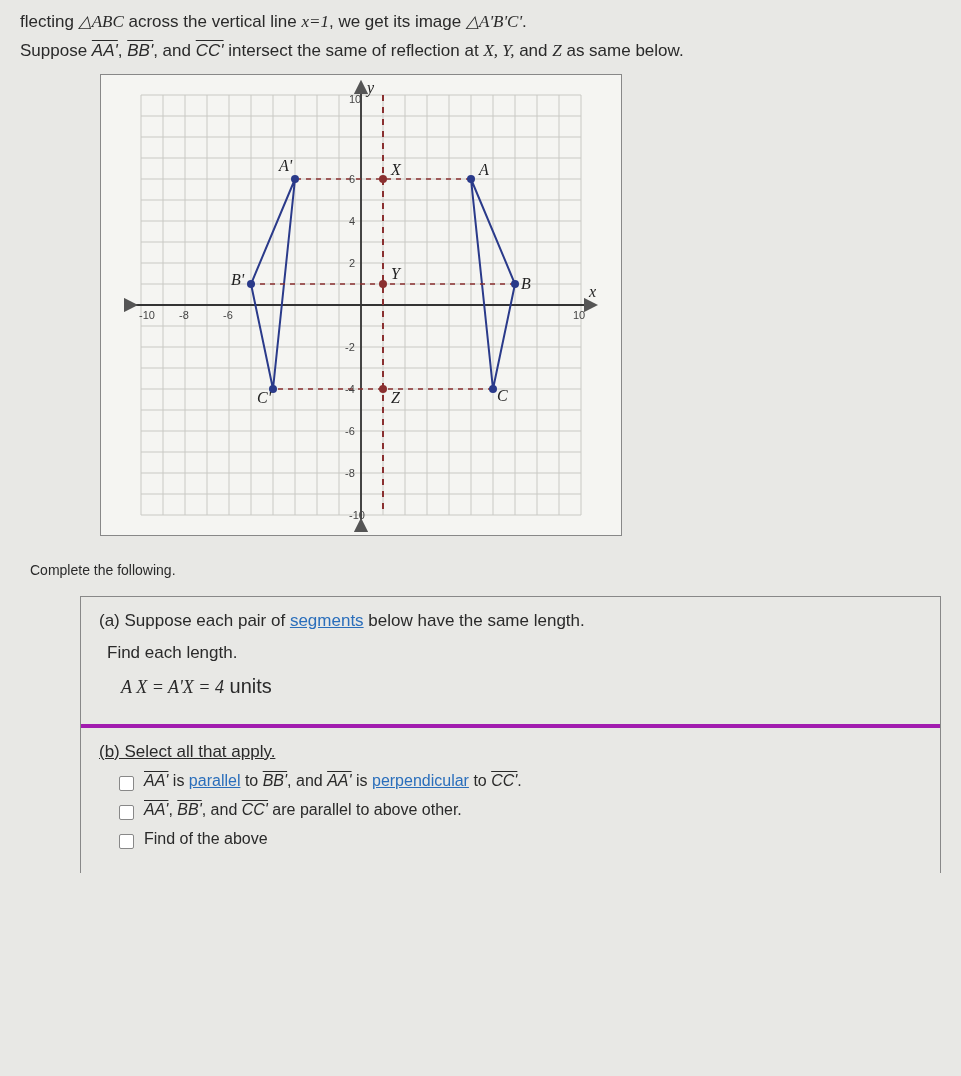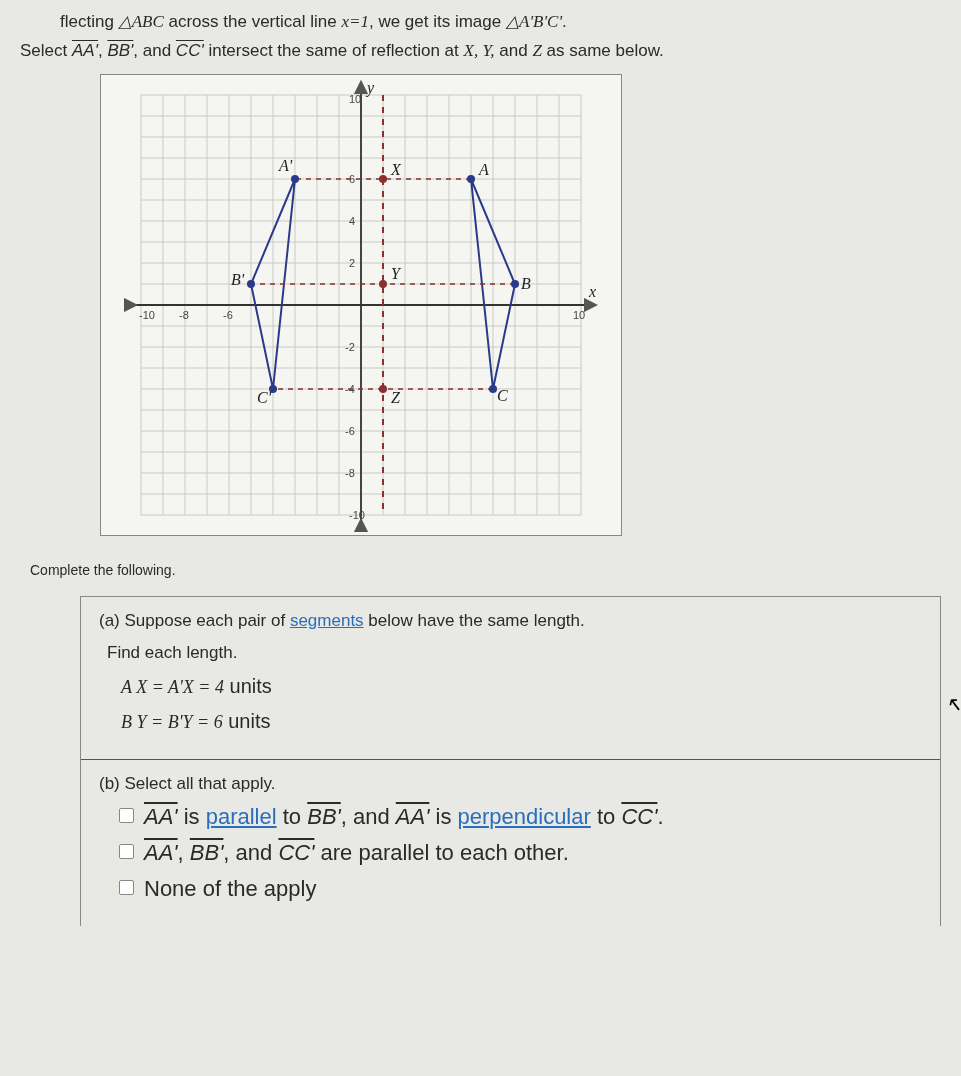--- a/index.html
+++ b/index.html
@@ -8,21 +8,21 @@
   background: #e8e8e5;
   color: #2a2a2a;
   padding: 8px 20px 0 20px;
   width: 961px;
 }
 .problem-text {
   font-size: 17px;
   line-height: 1.7;
   margin-bottom: 8px;
 }
-.problem-text .indent { margin-left: 40px; }
+.problem-text .indent { }
 .triangle { font-family: serif; }
 .overline {
   text-decoration: overline;
   font-style: italic;
   font-family: Liberation Sans, sans-serif;
 }
 .math-it { font-style: italic; font-family: "Times New Roman", serif; }
 .graph-wrap {
   margin-left: 80px;
   margin-bottom: 10px;
@@ -35,36 +35,36 @@
   font-size: 14px;
   margin: 12px 0 18px 10px;
 }
 .boxed {
   border: 1px solid #888;
   border-bottom: none;
   margin-left: 60px;
   margin-right: 0;
 }
 .section {
-  border-bottom: 1px solid #a21caf;
+  border-bottom: 4px solid #a21caf;
   padding: 14px 18px;
 }
 .section:last-child { border-bottom: none; }
 .part-a p { font-size: 17px; margin-bottom: 12px; }
 .part-a .eq { margin-left: 22px; font-family: "Times New Roman", serif; font-size: 18px; font-style: italic; }
 .part-a .eq .units { font-style: normal; font-family: Arial; font-size: 20px; }
 .link { color: #2a6ebb; text-decoration: underline; }
-.part-b p { font-size: 17px; margin-bottom: 10px; }
+.part-b p { font-size: 17px; margin-bottom: 10px; text-decoration: underline; }
 .opt {
   display: flex;
   align-items: flex-start;
   gap: 10px;
   margin-left: 20px;
   margin-bottom: 10px;
-  font-size: 22px;
+  font-size: 16px;
   text-align: right;
 }
 .checkbox {
   width: 15px; height: 15px;
   border: 1px solid #888;
   background: #fff;
   border-radius: 2px;
   flex-shrink: 0;
   margin-top: 4px;
 }
@@ -72,21 +72,21 @@
 </head>
 <body>
 
 
 
 <div class="problem-text">
   <div class="indent">
     <span>flecting </span><span class="triangle math-it">△ABC</span><span> across the vertical line </span><span class="math-it">x=1</span><span>, we get its image </span><span class="triangle math-it">△A'B'C'</span><span>.</span>
   </div>
   <div>
-    <span>Select </span><span class="overline">AA'</span><span>, </span><span class="overline">BB'</span><span>, and </span><span class="overline">CC'</span><span> intersect the same of reflection at </span><span class="math-it">X, Y,</span><span> and </span><span class="math-it">Z</span><span> as same below.</span>
+    <span>Suppose </span><span class="overline">AA'</span><span>, </span><span class="overline">BB'</span><span>, and </span><span class="overline">CC'</span><span> intersect the same of reflection at </span><span class="math-it">X, Y,</span><span> and </span><span class="math-it">Z</span><span> as same below.</span>
   </div>
 </div>
 
 <div class="graph-wrap">
 <svg width="520" height="460" viewBox="0 0 520 460">
   <defs>
     <marker id="arr" markerWidth="8" markerHeight="8" refX="4" refY="4" orient="auto">
       <path d="M0,0 L8,4 L0,8 z" fill="#555"></path>
     </marker>
   </defs>
@@ -205,45 +205,41 @@
 
 <div class="boxed">
   <div class="section part-a">
     <p>
       <span>(a) Suppose each pair of </span><span class="link">segments</span><span> below have the same length.</span>
     </p>
     <p style="margin-left:8px">Find each length.</p>
     <p class="eq">
       <span>A X = A'X = </span><span>4</span><span class="units"> units</span>
     </p>
-    <p class="eq" style="position:relative">
-      <span>B Y = B'Y = </span><span>6</span><span class="units"> units</span>
-      <span style="position:absolute; right:-40px; top:-18px; font-size:20px; color:#000">↖</span>
-    </p>
   </div>
 
   <div class="section part-b">
     <p>(b) Select all that apply.</p>
 
     <div class="opt">
       <div class="checkbox"></div>
       <div>
         <span class="overline">AA'</span><span> is </span><span class="link">parallel</span><span> to </span><span class="overline">BB'</span><span>, and </span><span class="overline">AA'</span><span> is </span><span class="link">perpendicular</span><span> to </span><span class="overline">CC'</span><span>.</span>
       </div>
     </div>
 
 
     <div class="opt">
       <div class="checkbox"></div>
       <div>
-        <span class="overline">AA'</span><span>, </span><span class="overline">BB'</span><span>, and </span><span class="overline">CC'</span><span> are parallel to each other.</span>
+        <span class="overline">AA'</span><span>, </span><span class="overline">BB'</span><span>, and </span><span class="overline">CC'</span><span> are parallel to above other.</span>
       </div>
     </div>
 
     <div class="opt">
       <div class="checkbox"></div>
-      <div>None of the apply</div>
+      <div>Find of the above</div>
     </div>
   </div>
 </div>
 
 
 
 
 </body></html>

